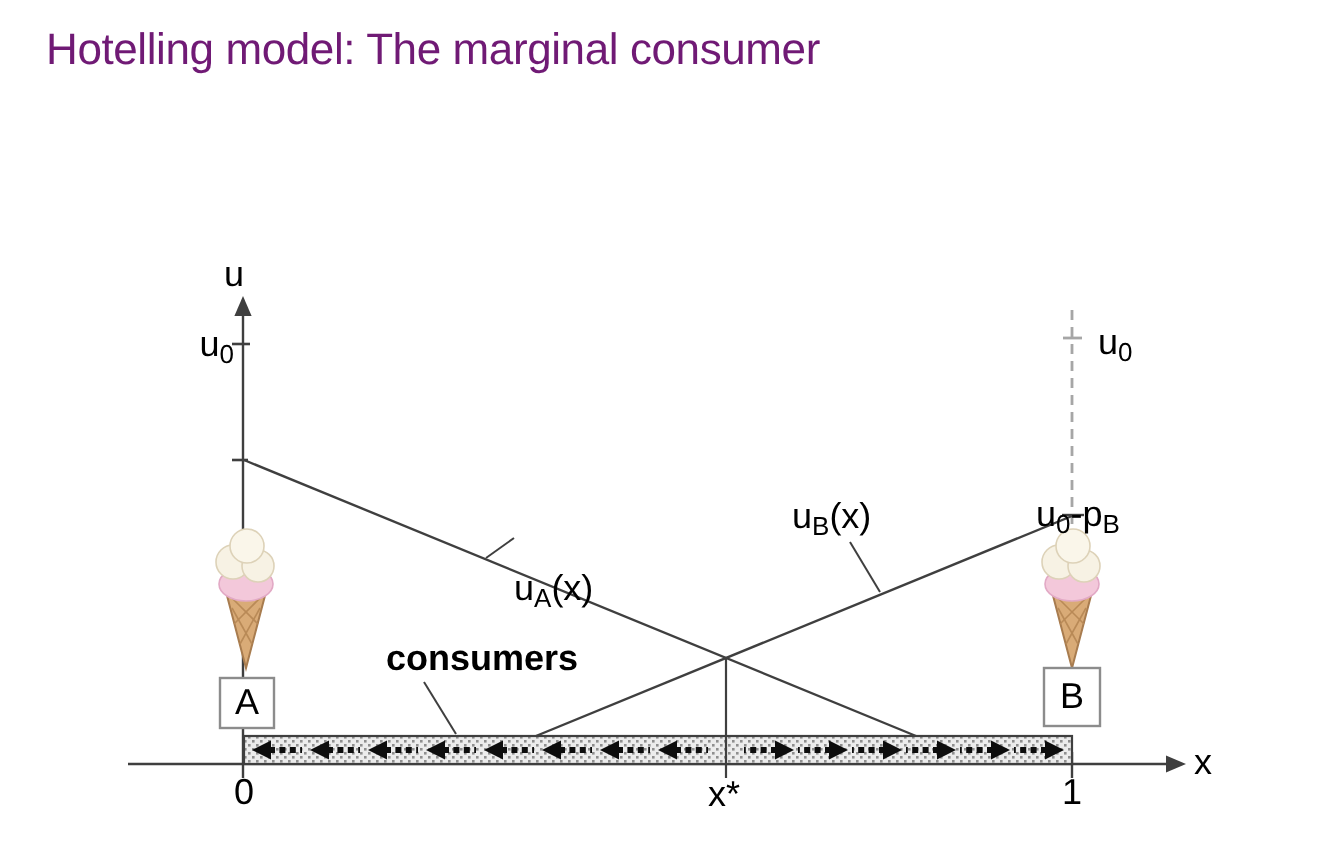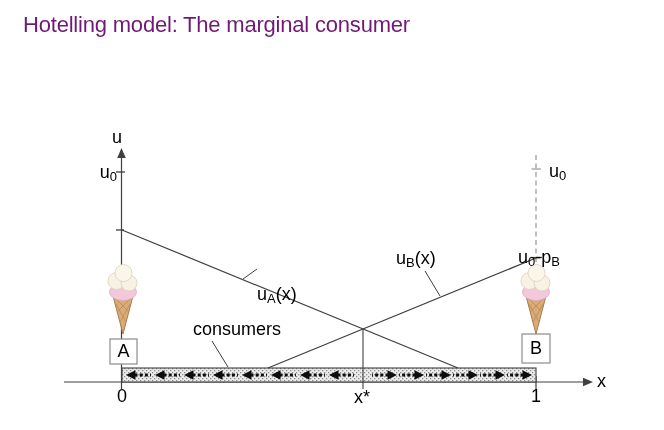--- a/index.html
+++ b/index.html
@@ -106,21 +106,21 @@
 
 
   <div class="lbl" style="left:257px;top:249px;margin-top:36px;"><span>u</span><sub>A</sub><span>(x)</span></div>
 
   <div class="lbl" style="left:396px;top:249px;"><span>u</span><sub>B</sub><span>(x)</span></div>
 
   <div class="lbl" style="left:549px;top:162px;"><span>u</span><sub>0</sub></div>
 
   <div class="lbl" style="left:518px;top:248px;"><span>u</span><sub>0</sub><span>-p</span><sub>B</sub></div>
 
-  <div class="lbl" style="left:193px;top:320px;">consumers</div>
+  <div class="lbl" style="left:193px;top:320px;font-weight:bold;">consumers</div>
 
   <div class="boxlbl" style="left:110px;top:339px;width:27px;line-height:25px;">A</div>
   <div class="boxlbl" style="left:522px;top:334px;width:28px;line-height:29px;">B</div>
 
   <div class="lbl c" style="left:110px;top:387px;width:24px;">0</div>
   <div class="lbl c" style="left:348px;top:388px;width:28px;">x*</div>
   <div class="lbl c" style="left:524px;top:387px;width:24px;">1</div>
   <div class="lbl" style="left:597px;top:372px;">x</div>
 
 </div>

